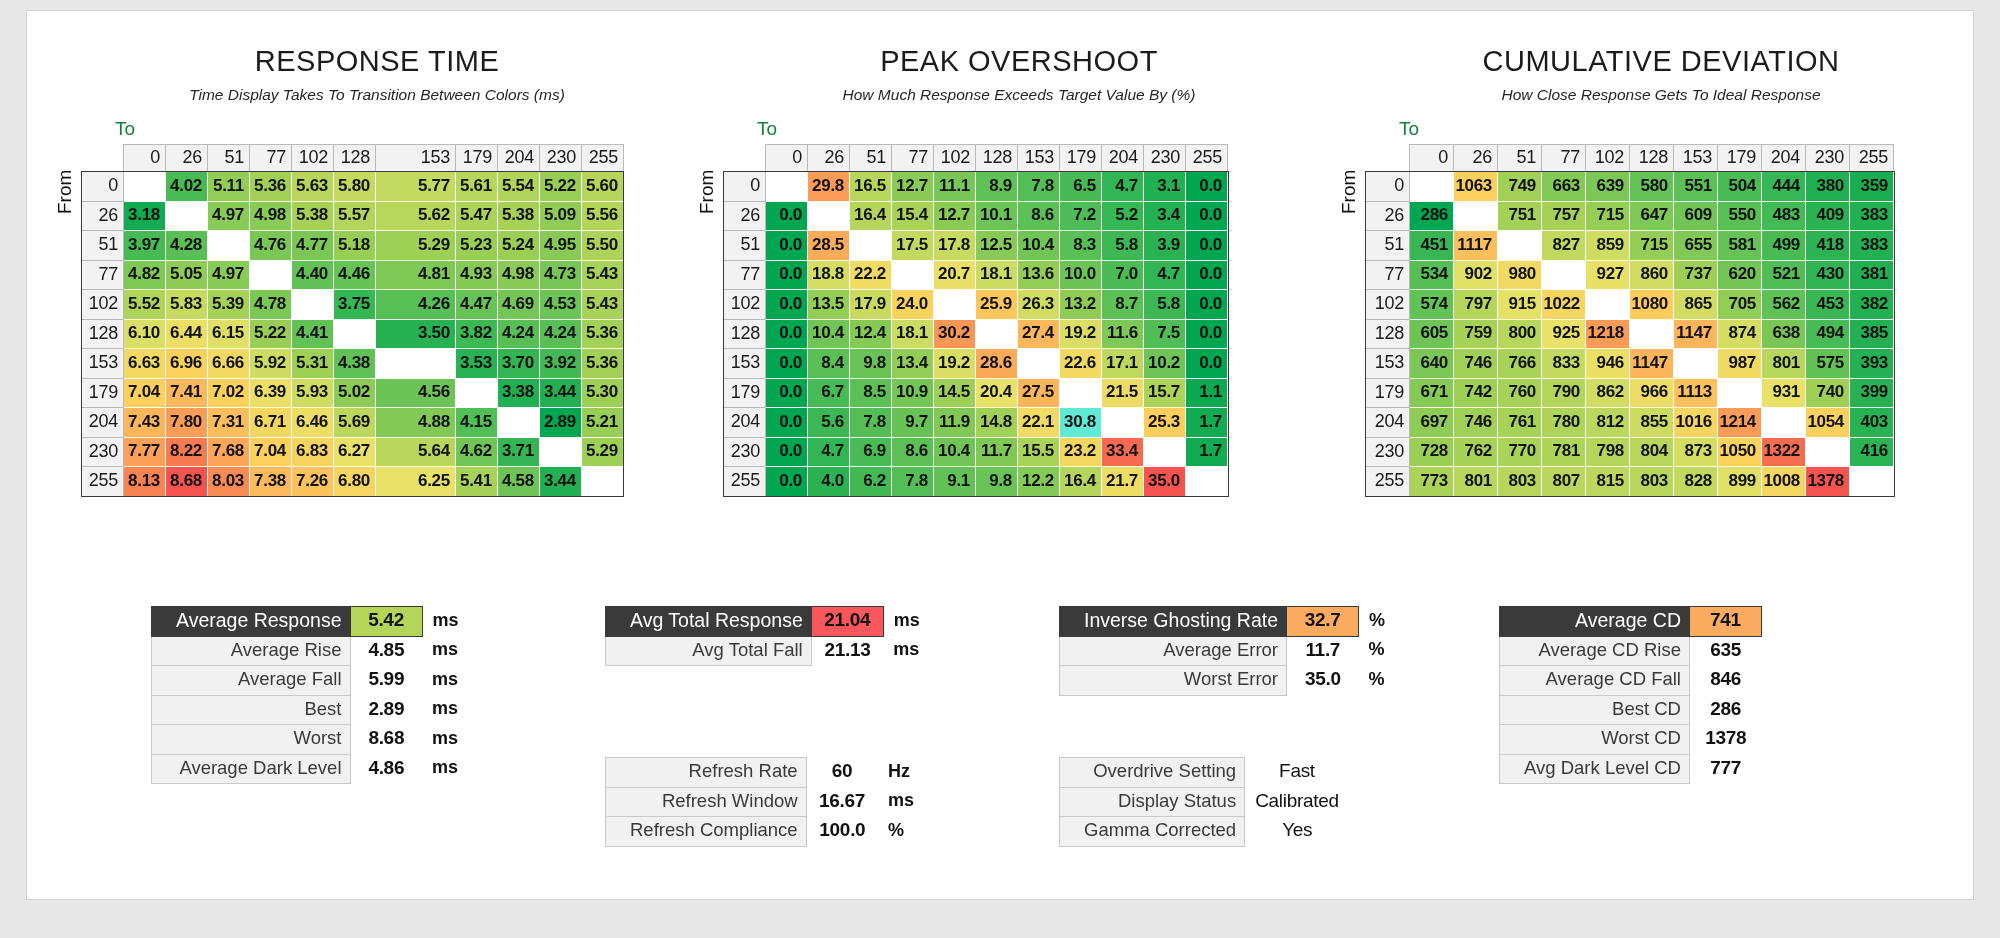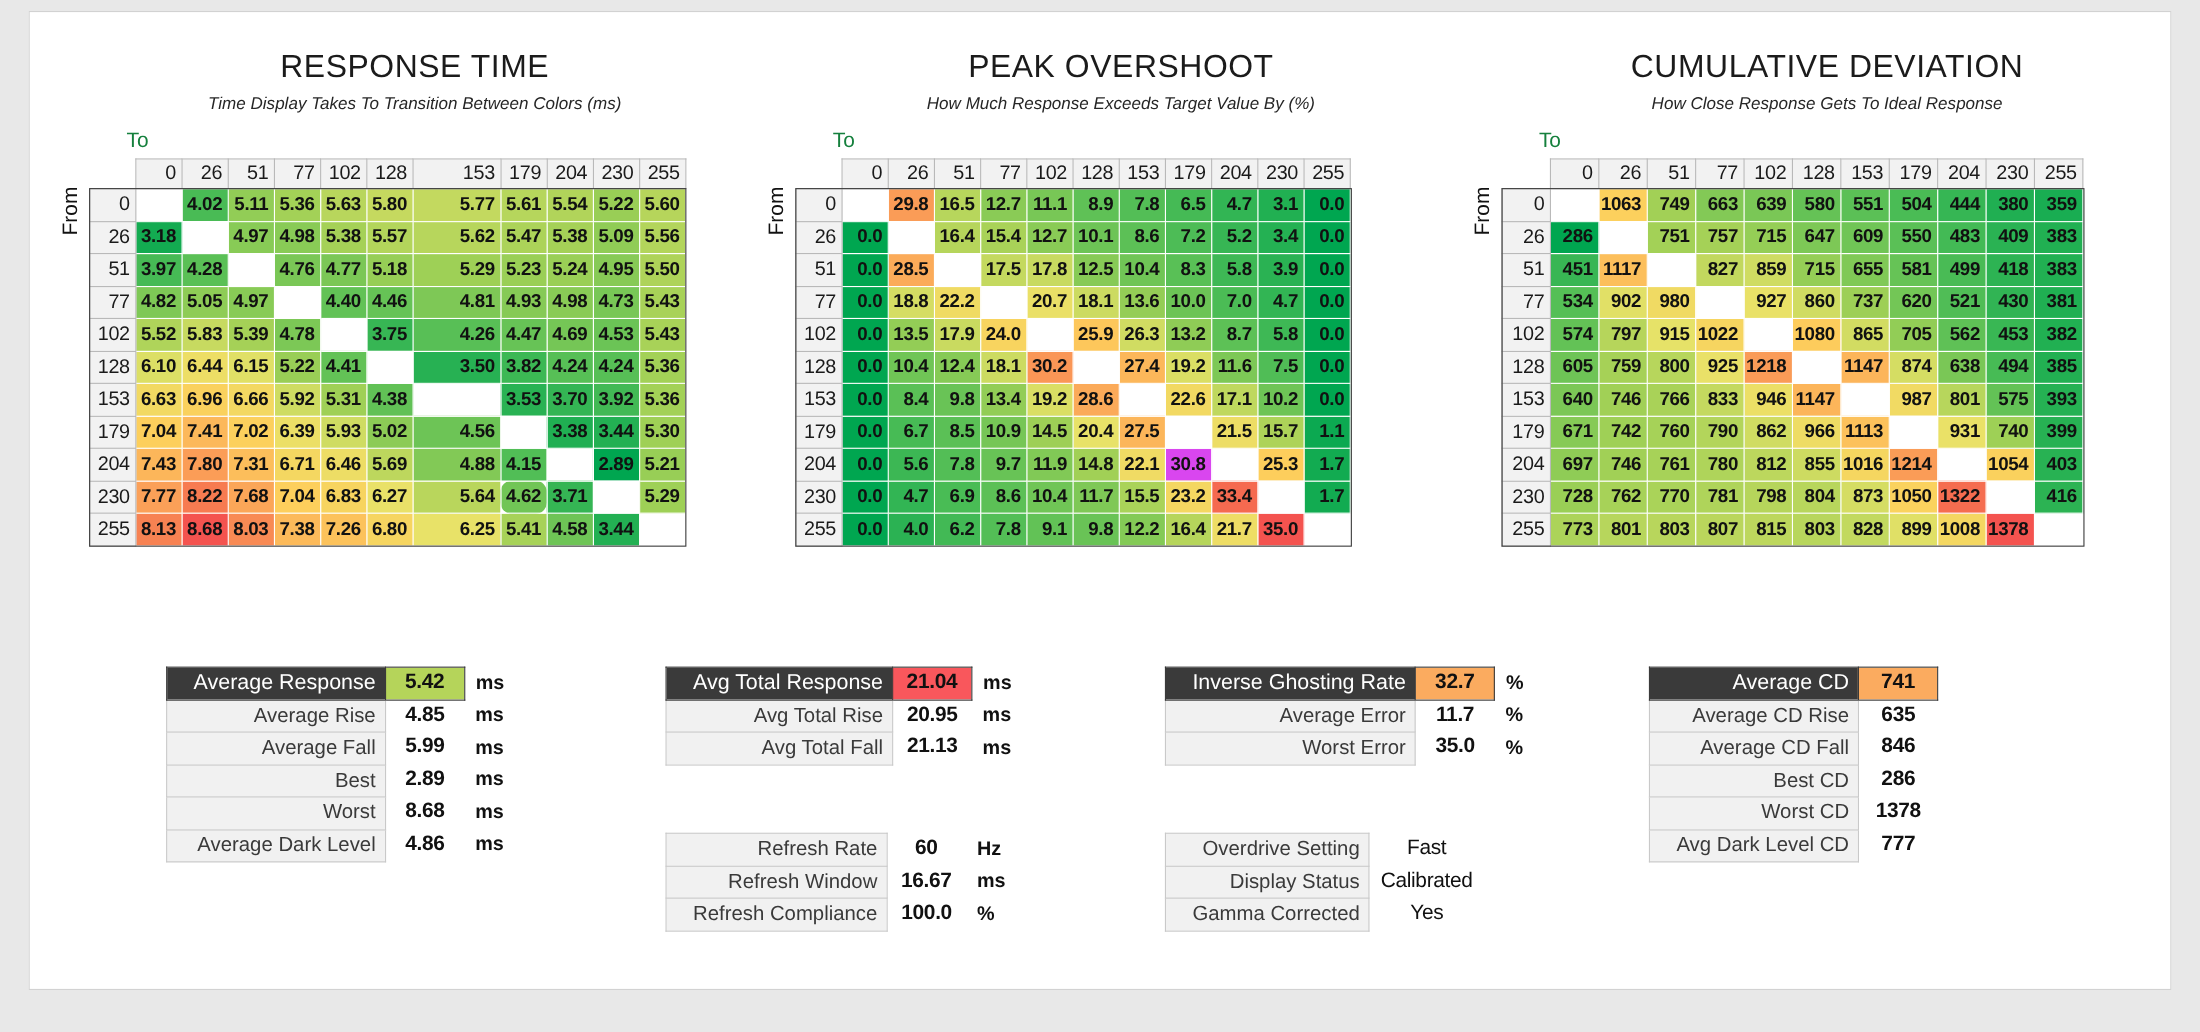--- a/index.html
+++ b/index.html
@@ -321,21 +321,21 @@
               </tr>
               <tr>
                 <th>230</th>
                 <td style="background: rgb(251, 160, 88);">7.77</td>
                 <td style="background: rgb(247, 123, 81);">8.22</td>
                 <td style="background: rgb(251, 166, 88);">7.68</td>
                 <td style="background: rgb(253, 207, 92);">7.04</td>
                 <td style="background: rgb(247, 212, 95);">6.83</td>
                 <td style="background: rgb(233, 225, 104);">6.27</td>
                 <td style="background: rgb(185, 214, 92);">5.64</td>
-                <td style="background: rgb(113, 197, 86); border-radius: 10px;">4.62</td>
+                <td style="background: rgb(113, 197, 86);">4.62</td>
                 <td style="background: rgb(53, 181, 84);">3.71</td>
                 <td class="diag"></td>
                 <td style="background: rgb(158, 208, 86);">5.29</td>
               </tr>
               <tr>
                 <th>255</th>
                 <td style="background: rgb(247, 130, 82);">8.13</td>
                 <td style="background: rgb(244, 83, 79);">8.68</td>
                 <td style="background: rgb(248, 138, 84);">8.03</td>
                 <td style="background: rgb(252, 186, 90);">7.38</td>
@@ -490,21 +490,21 @@
               </tr>
               <tr>
                 <th>204</th>
                 <td style="background: rgb(0, 166, 80);">0.0</td>
                 <td style="background: rgb(60, 183, 84);">5.6</td>
                 <td style="background: rgb(83, 190, 86);">7.8</td>
                 <td style="background: rgb(104, 195, 86);">9.7</td>
                 <td style="background: rgb(129, 201, 86);">11.9</td>
                 <td style="background: rgb(161, 208, 86);">14.8</td>
                 <td style="background: rgb(240, 219, 100);">22.1</td>
-                <td style="background: #d946ef;">30.8</td>
+                <td style="background: #5eead4;">30.8</td>
                 <td class="diag"></td>
                 <td style="background: rgb(253, 206, 92);">25.3</td>
                 <td style="background: rgb(18, 171, 81);">1.7</td>
               </tr>
               <tr>
                 <th>230</th>
                 <td style="background: rgb(0, 166, 80);">0.0</td>
                 <td style="background: rgb(50, 181, 84);">4.7</td>
                 <td style="background: rgb(73, 188, 85);">6.9</td>
                 <td style="background: rgb(92, 192, 86);">8.6</td>
@@ -756,25 +756,20 @@
     </div>
     <div class="panel" style="left:578px; top:595px;">
       <table class="sum" id="sum-1">
           <tbody>
             <tr class="head">
               <td class="lbl">Avg Total Response</td>
               <td class="val" style="background: rgb(249, 87, 92);">21.04</td>
               <td class="unit">ms</td>
             </tr>
             <tr>
-              <td class="lbl">Avg Total Rise</td>
-              <td class="val">20.95</td>
-              <td class="unit">ms</td>
-            </tr>
-            <tr>
               <td class="lbl">Avg Total Fall</td>
               <td class="val">21.13</td>
               <td class="unit">ms</td>
             </tr>
           </tbody>
         </table>
     </div>
     <div class="panel" style="left:578px; top:746px;">
       <table class="sum" id="sum-2">
           <tbody>

